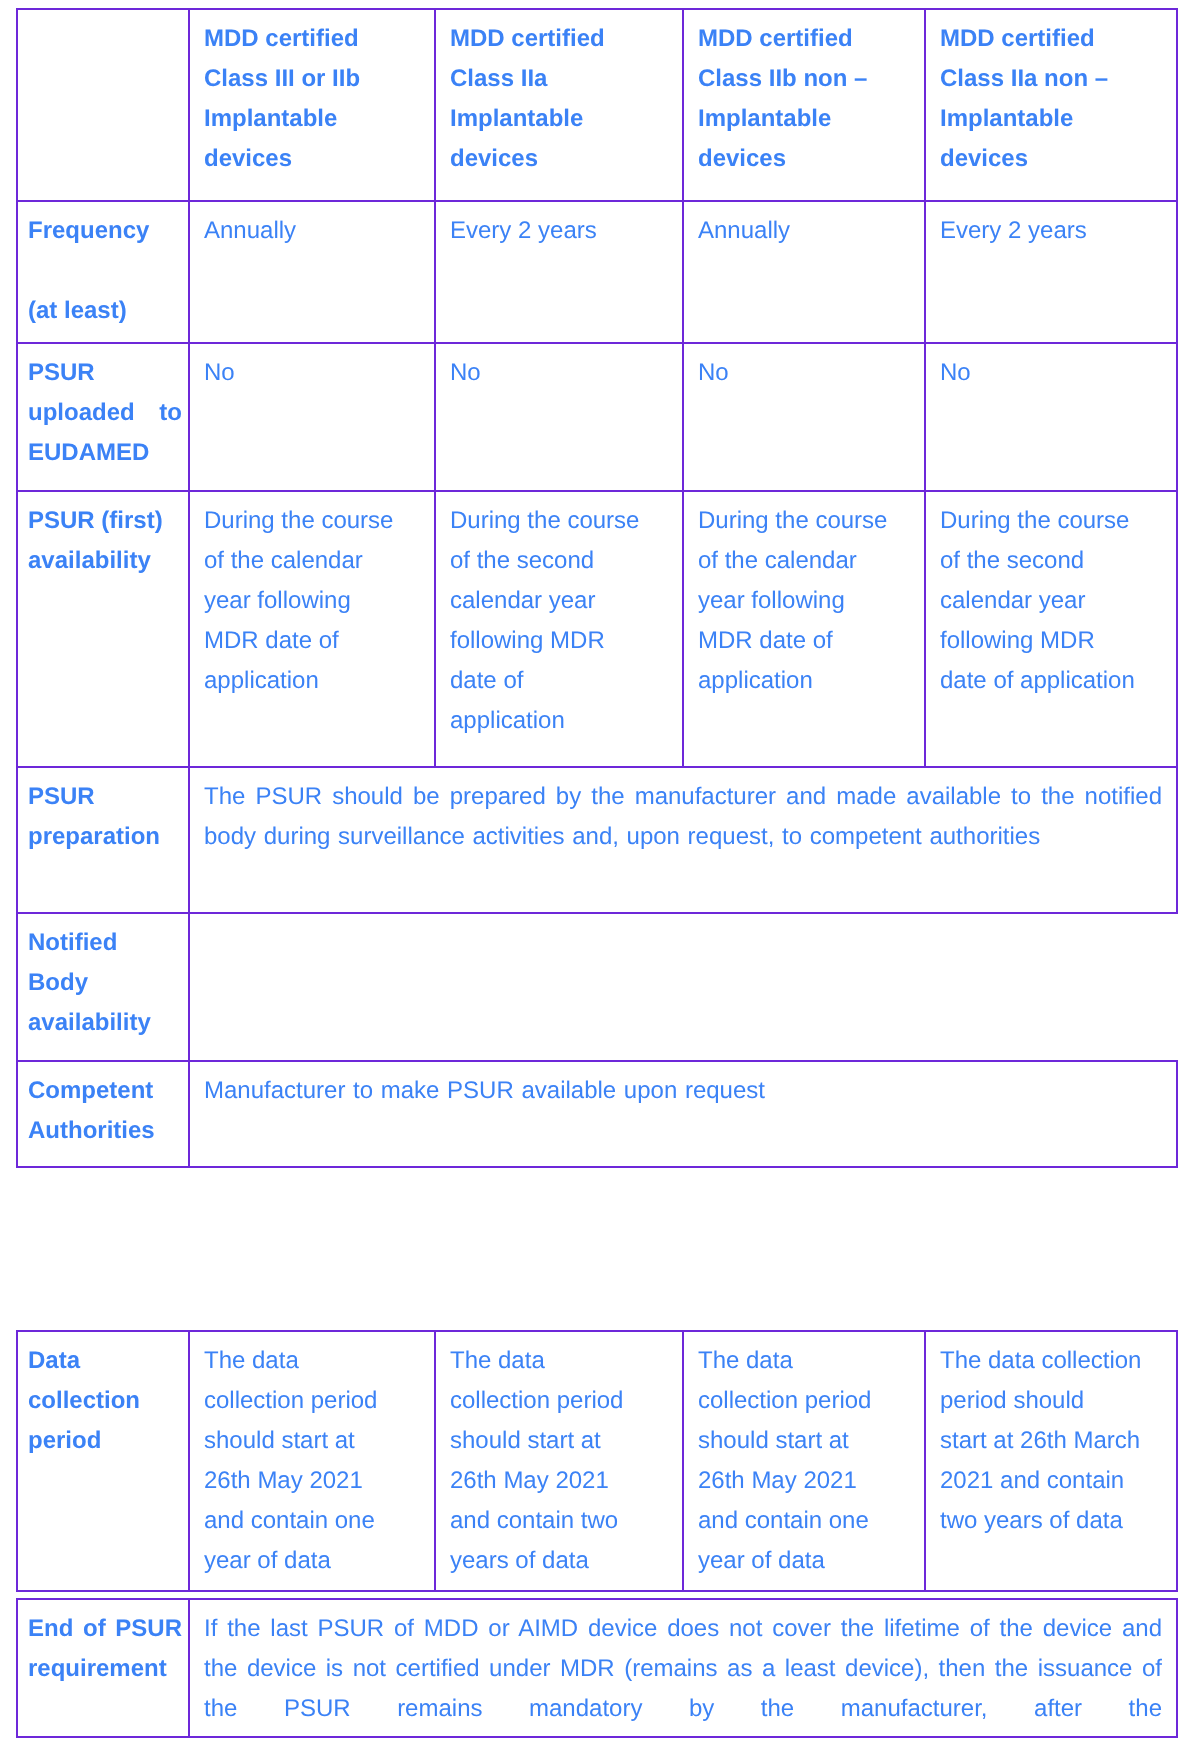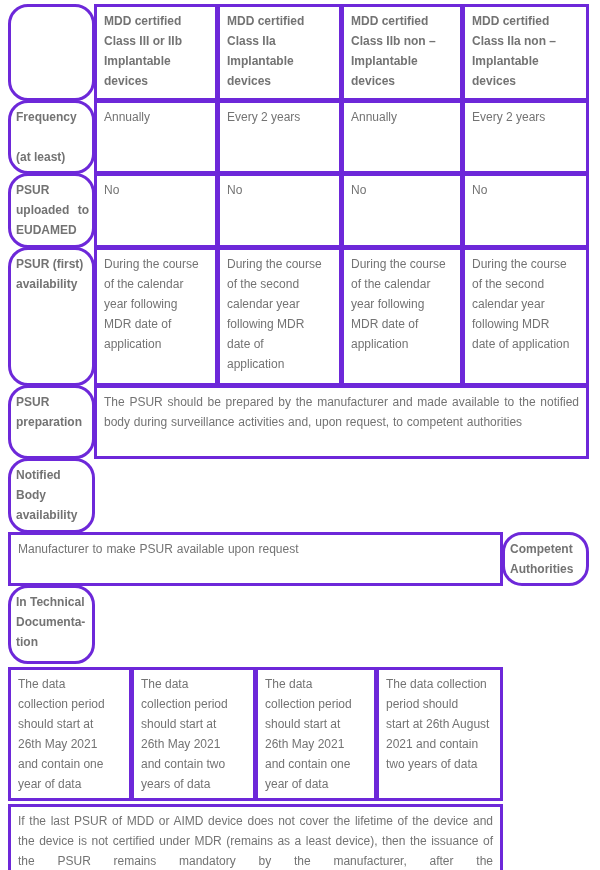--- a/index.html
+++ b/index.html
@@ -21,31 +21,31 @@
   }
   .row {
     display: flex;
     align-items: stretch;
     margin-top: -1px;
   }
   .row:first-child { margin-top: 0; }
   .row.gap { margin-top: 3px; }
   .cell {
     box-sizing: border-box;
-    border: 3px solid #6d28d9;
+    border: 1px solid #6d28d9;
     padding: 4px 7px 4px 7px;
     font-size: 12px;
     line-height: 20px;
-    color: #737373;
+    color: #3b82f6;
     white-space: pre-line;
     margin-left: -1px;
     overflow: hidden;
   }
   .cell:first-child { margin-left: 0; }
-  .c0 { width: 87px;  font-weight: bold; padding: 4px 3px 4px 5px; border-radius: 20px; }
+  .c0 { width: 87px;  font-weight: bold; padding: 4px 3px 4px 5px; }
   .c1 { width: 124px; }
   .c2 { width: 125px; }
   .c3 { width: 122px; }
   .c4 { width: 127px; }
   .hdr { font-weight: bold; }
   .merged {
     width: 495px;
     white-space: normal;
     text-align: justify;
     word-spacing: 0.5px;
@@ -123,51 +123,53 @@
         <div class="cell c0">PSUR
 preparation</div>
         <div class="cell merged">The PSUR should be prepared by the manufacturer and made available to the notified body during surveillance activities and, upon request, to competent authorities</div>
       </div>
       <div class="row" style="min-height: 75px;">
         <div class="cell c0">Notified
 Body
 availability</div>
       </div>
       <div class="row" style="min-height: 54px;">
-        <div class="cell merged">Manufacturer to make PSUR available upon request</div>
         <div class="cell c0">Competent
 Authorities</div>
+        <div class="cell merged">Manufacturer to make PSUR available upon request</div>
       </div>
       <div class="row" style="min-height: 79px;">
-        <div class="cell c0">In Technical
-Documenta-
-tion</div>
       </div>
       <div class="row gap" style="min-height: 131px;">
+        <div class="cell c0">Data
+collection
+period</div>
         <div class="cell c1">The data
 collection period
 should start at
 26th May 2021
 and contain one
 year of data</div>
         <div class="cell c2">The data
 collection period
 should start at
 26th May 2021
 and contain two
 years of data</div>
         <div class="cell c3">The data
 collection period
 should start at
 26th May 2021
 and contain one
 year of data</div>
         <div class="cell c4">The data collection
 period should
-start at 26th August
+start at 26th March
 2021 and contain
 two years of data</div>
       </div>
       <div class="row gap" style="min-height: 66px;">
+        <div class="cell c0 jlast">End of PSUR
+requirement</div>
         <div class="cell merged jlast">If the last PSUR of MDD or AIMD device does not cover the lifetime of the device and the device is not certified under MDR (remains as a least device), then the issuance of the PSUR remains mandatory by the manufacturer, after the</div>
       </div>
     </div>
 </div>
 
 </body></html>

